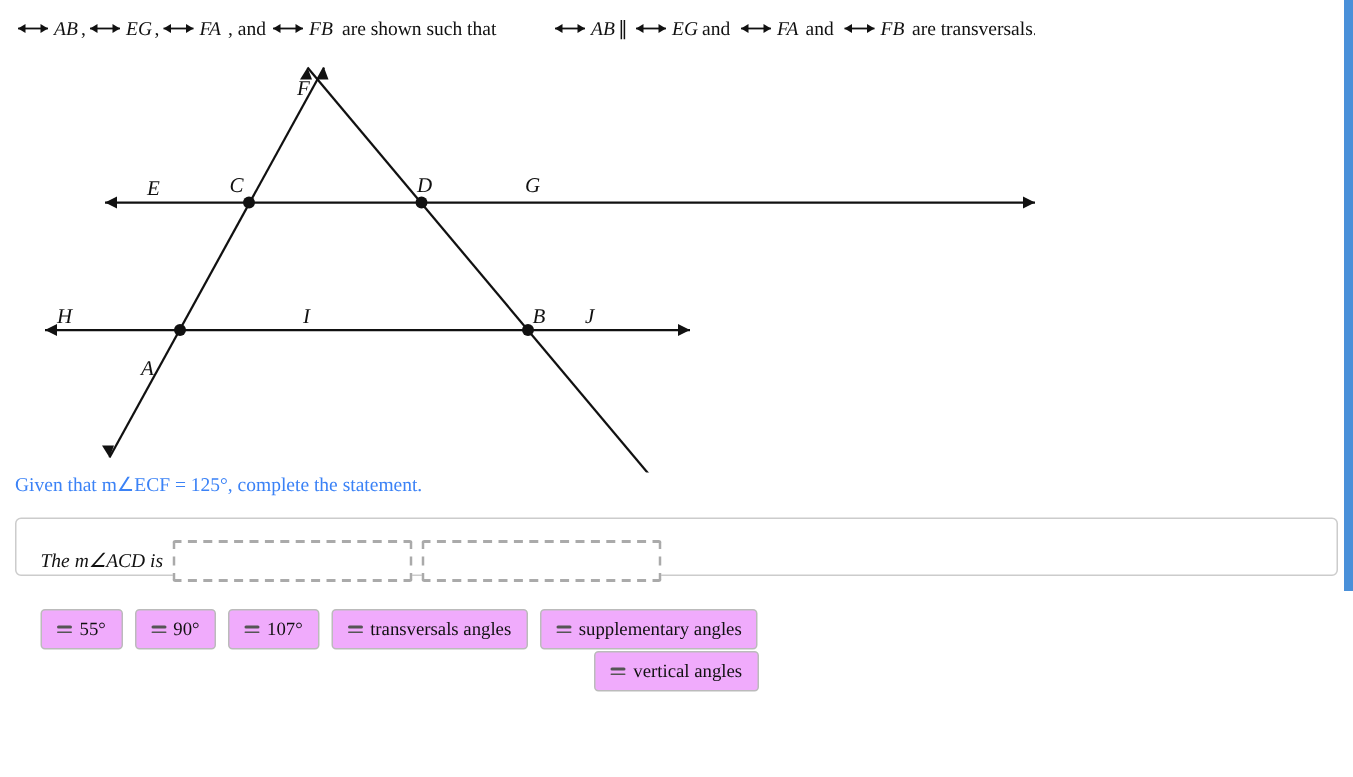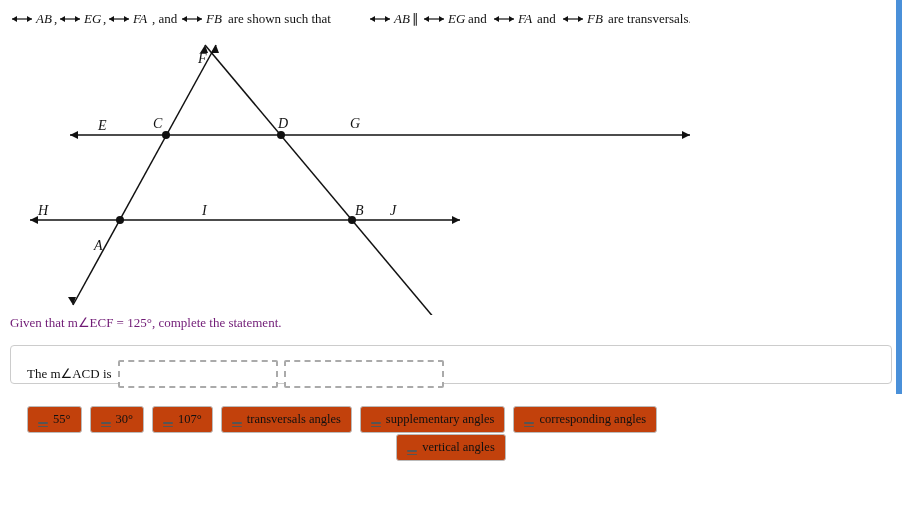--- a/index.html
+++ b/index.html
@@ -42,21 +42,21 @@
       width: 100%;
       height: 100%;
     }
 
     
     .given-text {
       position: absolute;
       top: 315px;
       left: 10px;
       font-size: 13px;
-      color: #701a75;
+      color: #3b82f6;
     }
 
     
     .answer-area {
       position: absolute;
       top: 345px;
       left: 10px;
       right: 10px;
       bottom: 10px;
       border: 1px solid #ccc;
@@ -66,20 +66,21 @@
     }
 
     .statement-row {
       display: flex;
       align-items: center;
       gap: 6px;
       font-size: 13px;
       color: #111;
       margin-bottom: 18px;
       flex-wrap: wrap;
+      font-style: italic;
     }
 
     .blank-box {
       display: inline-block;
       width: 160px;
       height: 28px;
       border: 2px dashed #aaa;
       border-radius: 2px;
       background: #fff;
       vertical-align: middle;
@@ -88,28 +89,28 @@
     
     .tiles-row {
       display: flex;
       align-items: center;
       gap: 8px;
       flex-wrap: wrap;
     }
 
     .tile {
       display: inline-flex;
-      align-items: flex-end;
+      align-items: center;
       gap: 5px;
       border: 1px solid #bbb;
       border-radius: 3px;
       padding: 5px 10px;
       font-size: 12.5px;
       color: #111;
-      background: #c2410c;
+      background: #f0abfc;
       cursor: grab;
       user-select: none;
     }
 
     .tile .drag-icon {
       display: inline-flex;
       flex-direction: column;
       gap: 2px;
     }
     .tile .drag-icon span {
@@ -273,21 +274,21 @@
             <span></span>
             <span></span>
           </span>
         <span>55°</span>
       </div>
       <div class="tile">
         <span class="drag-icon">
             <span></span>
             <span></span>
           </span>
-        <span>30°</span>
+        <span>90°</span>
       </div>
       <div class="tile">
         <span class="drag-icon">
             <span></span>
             <span></span>
           </span>
         <span>107°</span>
       </div>
       <div class="tile">
         <span class="drag-icon">
@@ -296,27 +297,20 @@
           </span>
         <span>transversals angles</span>
       </div>
       <div class="tile">
         <span class="drag-icon">
             <span></span>
             <span></span>
           </span>
         <span>supplementary angles</span>
       </div>
-      <div class="tile">
-        <span class="drag-icon">
-            <span></span>
-            <span></span>
-          </span>
-        <span>corresponding angles</span>
-      </div>
     </div>
 
     <div class="vertical-row">
       <div class="tile">
         <span class="drag-icon">
             <span></span>
             <span></span>
           </span>
         <span>vertical angles</span>
       </div>

